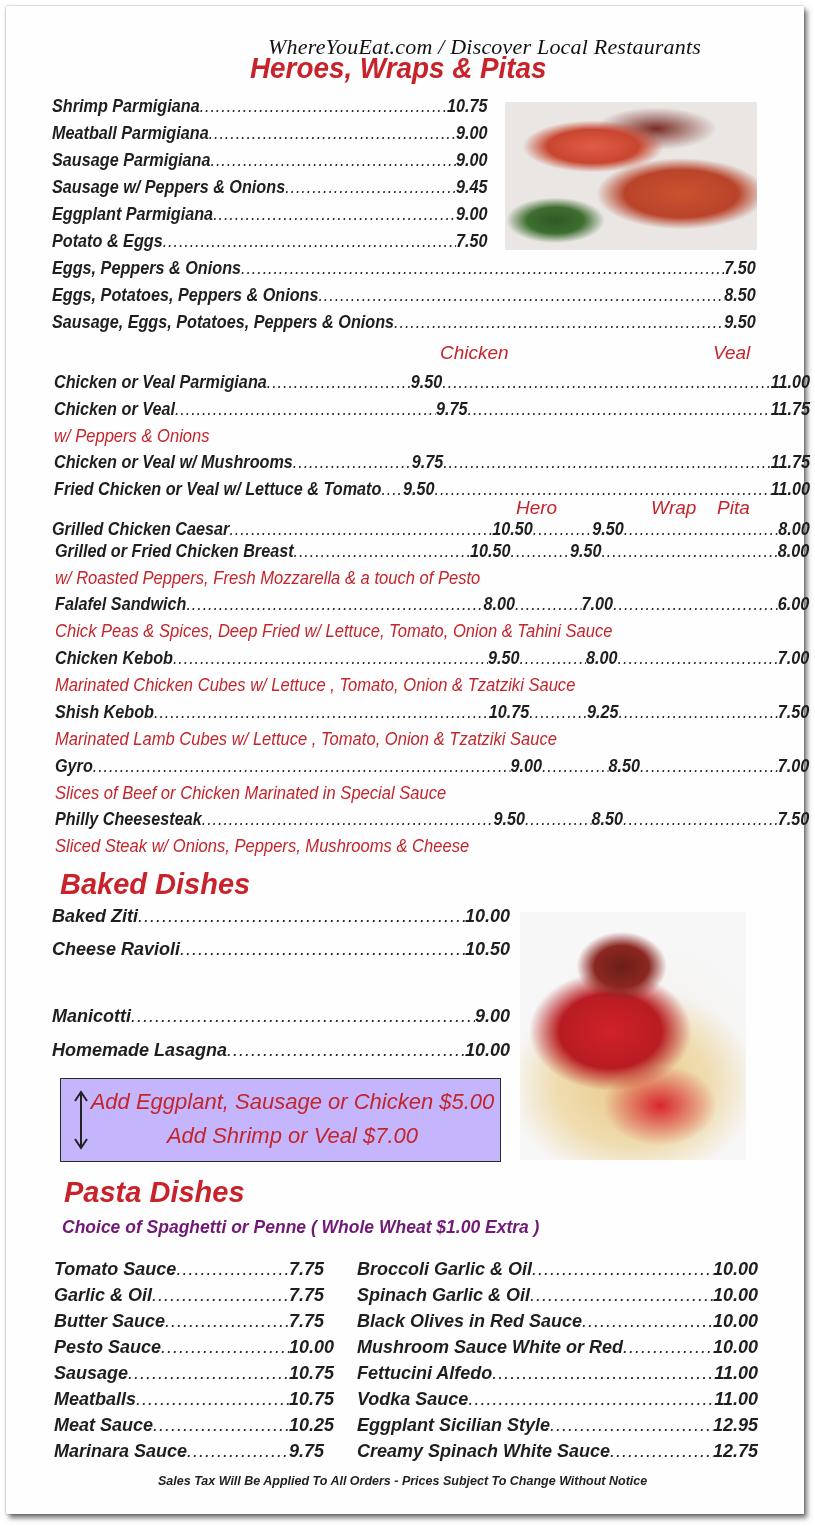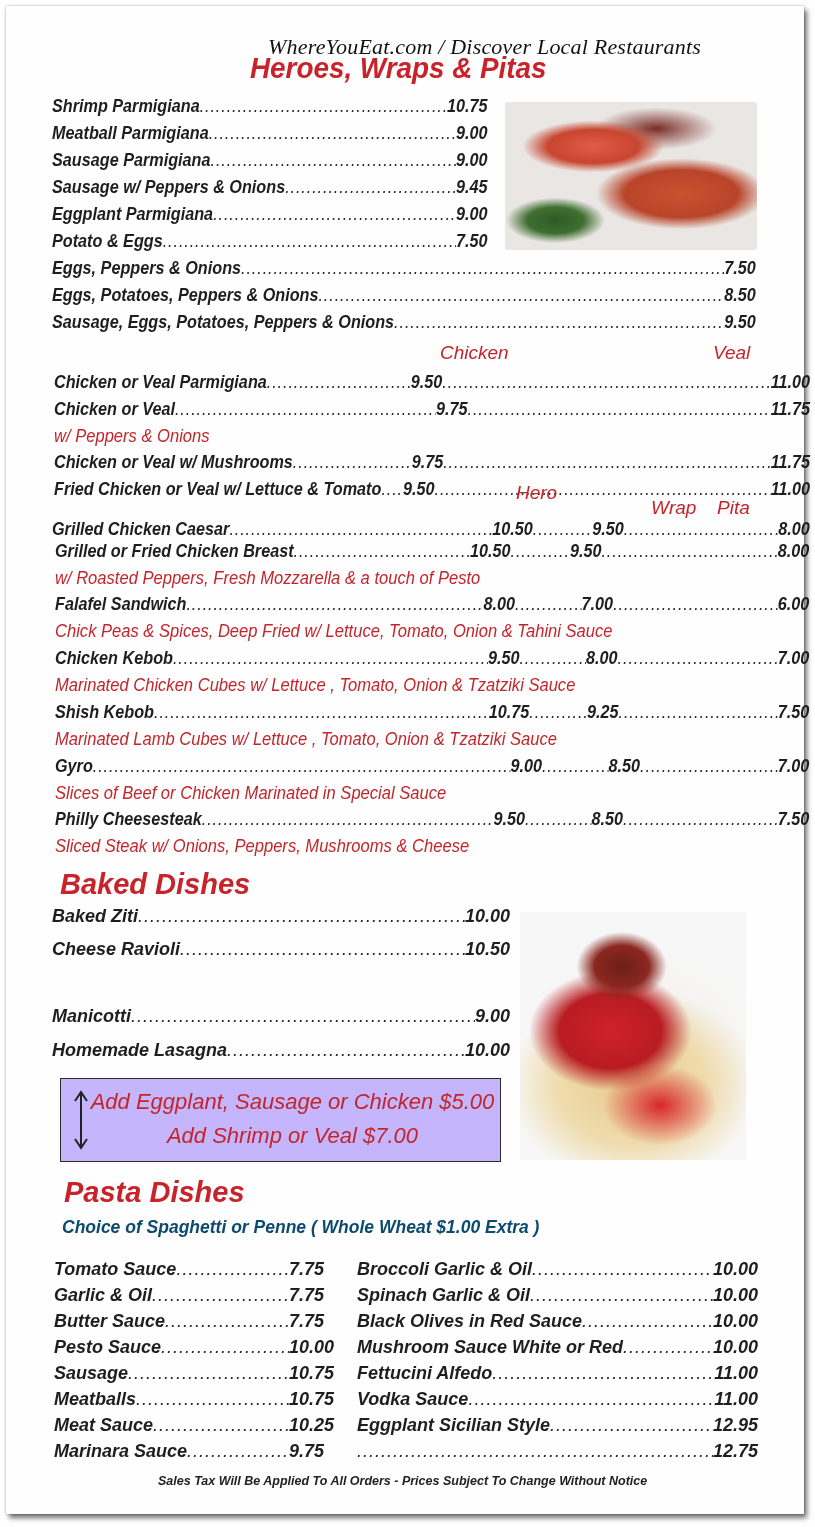--- a/index.html
+++ b/index.html
@@ -58,21 +58,21 @@
   }
   .addon-box {
     position:absolute; left:54px; top:1072px; width:439px; height:82px;
     border:1.5px solid #2a2a2a; background:#c4b5fd;
   }
   .addon-line {
     position:absolute; width:100%; text-align:center; font-style:italic; color:#c3252b; font-size:22px; white-space:nowrap;
   }
   .arrow-icon { position:absolute; left:12px; top:10px; width:16px; height:62px; }
   .subtitle {
-    position:absolute; left:56px; top:1211px; font-weight:bold; font-style:italic; color:#0c4a6e;
+    position:absolute; left:56px; top:1211px; font-weight:bold; font-style:italic; color:#701a75;
     font-size:17.5px; white-space:nowrap;
   }
   .footer {
     position:absolute; left:152px; top:1468px; font-weight:bold; font-style:italic; color:#222; font-size:12.5px; white-space:nowrap;
   }
 </style>
 </head>
 <body>
 
 <div class="page">
@@ -155,21 +155,21 @@
       <span class="price">11.75</span>
   </div>
   <div class="row cond" style="left:48px; top:473px; width:840px;">
     <span class="name">Fried Chicken or Veal w/ Lettuce &amp; Tomato</span>
       <span class="dots" style="flex:0 0 24px;"></span>
       <span class="price">9.50</span>
       <span class="dots"></span>
       <span class="price">11.00</span>
   </div>
 
-  <div class="colhead" style="left:510px; top:476px;">Hero</div>
+  <div class="colhead" style="left:510px; top:491px;">Hero</div>
   <div class="colhead" style="left:629px; top:491px;margin-left:16px;">Wrap</div>
   <div class="colhead" style="left:711px; top:491px;">Pita</div>
 
   <div class="row cond" style="left:46px; top:513px; width:842px;">
     <span class="name">Grilled Chicken Caesar</span>
       <span class="dots" style="flex:0 0 292px;"></span>
       <span class="price">10.50</span>
       <span class="dots" style="flex:0 0 66px;"></span>
       <span class="price">9.50</span>
       <span class="dots"></span>
@@ -348,18 +348,19 @@
       <span class="name">Vodka Sauce</span>
       <span class="dots"></span>
       <span class="price">11.00</span>
     </div>
   <div class="row" style="left:351px; top:1409px; width:401px;">
       <span class="name">Eggplant Sicilian Style</span>
       <span class="dots"></span>
       <span class="price">12.95</span>
     </div>
   <div class="row" style="left:351px; top:1435px; width:401px;">
+      <span class="name">Creamy Spinach White Sauce</span>
       <span class="dots"></span>
       <span class="price">12.75</span>
     </div>
 
   <div class="footer">Sales Tax Will Be Applied To All Orders - Prices Subject To Change Without Notice</div>
 </div>
 
 </body></html>

